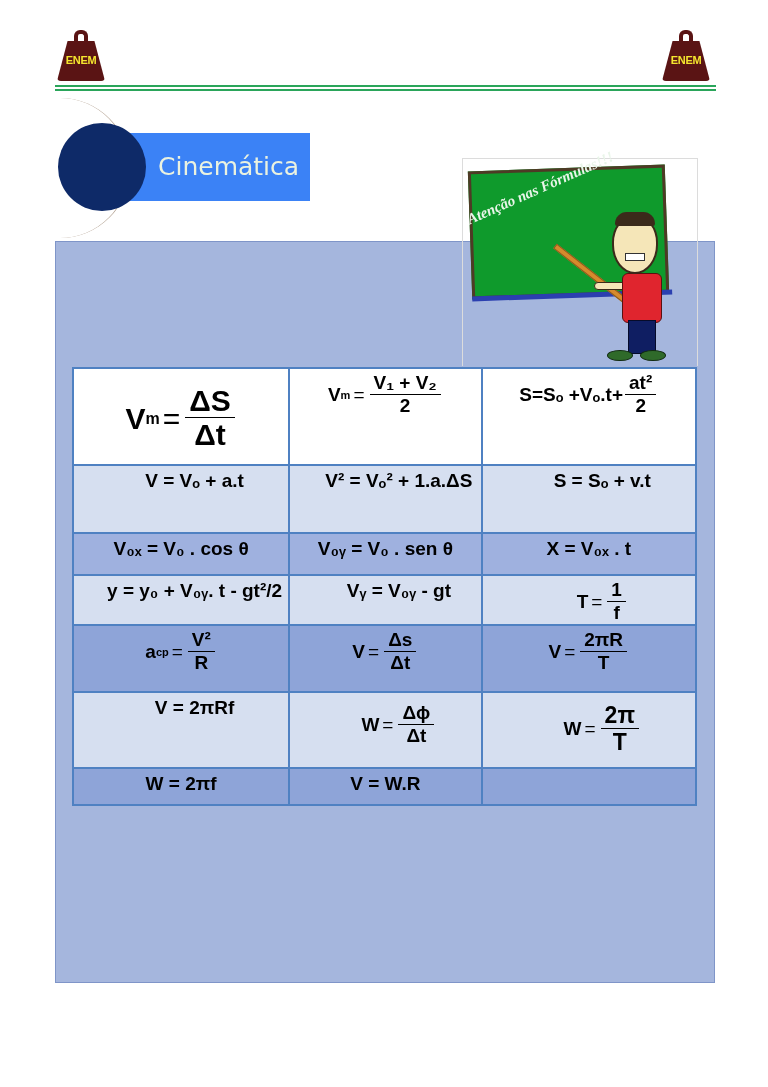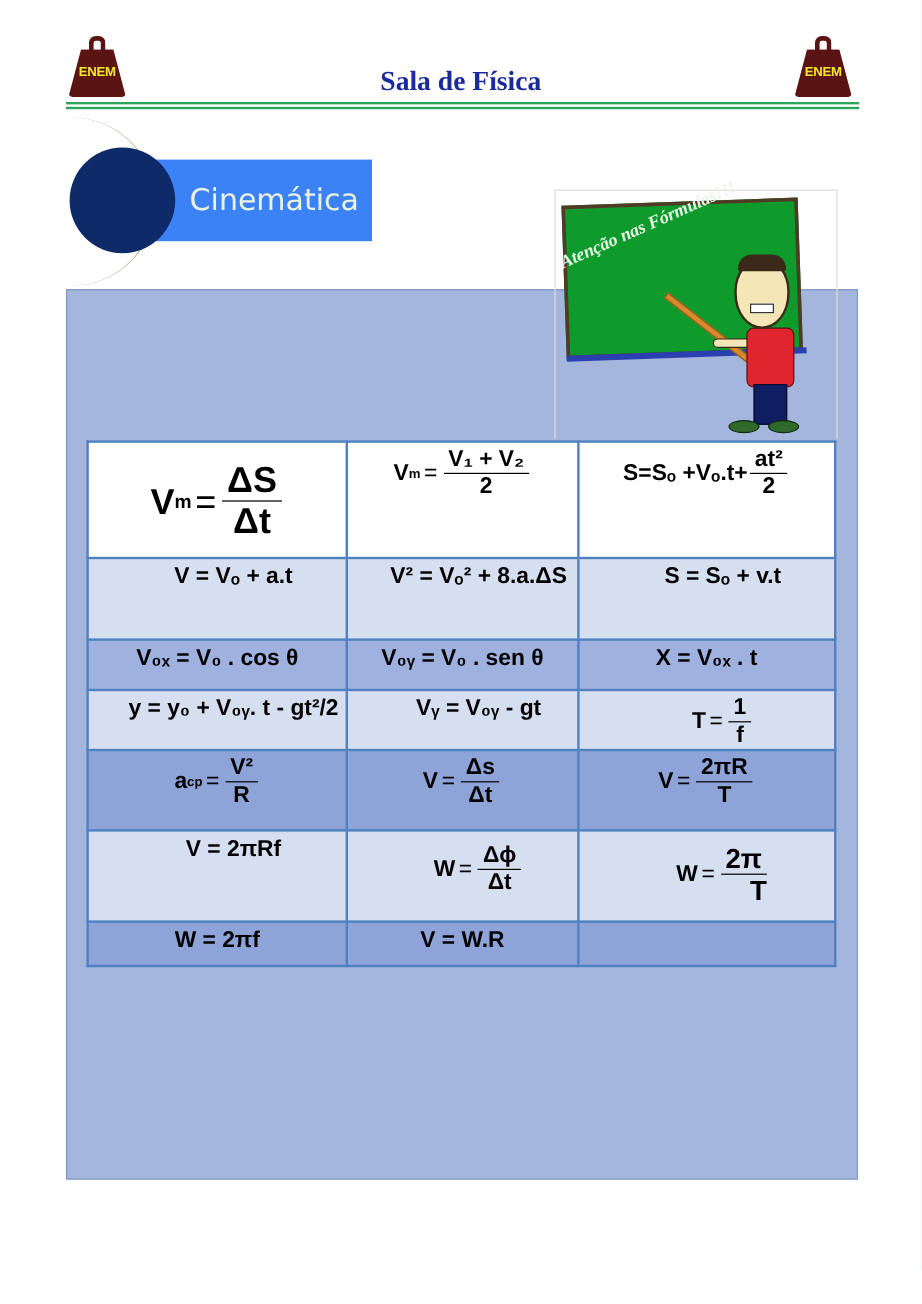--- a/index.html
+++ b/index.html
@@ -67,21 +67,20 @@
 </style>
 </head>
 <body>
 
 <div class="header">
   <div class="weight left">
     <div class="ring"></div>
     <div class="body"></div>
     <div class="label">ENEM</div>
   </div>
-  <div class="site-title">Sala de Física</div>
   <div class="weight right">
     <div class="ring"></div>
     <div class="body"></div>
     <div class="label">ENEM</div>
   </div>
   <div class="rule r1"></div>
   <div class="rule r2"></div>
 </div>
 
 <div class="arc"></div>
@@ -141,21 +140,21 @@
         <span class="frac">
           <span class="num">at²</span>
           <span class="den">2</span>
         </span>
       </span>
     </td>
   </tr>
 
   <tr class="c-light" style="height:68px;">
     <td><span>V = Vₒ + a.t</span></td>
-    <td><span>V² = Vₒ² + 8.a.ΔS</span></td>
+    <td><span>V² = Vₒ² + 1.a.ΔS</span></td>
     <td><span>S = Sₒ + v.t</span></td>
   </tr>
 
 
 
   <tr class="c-mid" style="height:42px;">
     <td class="small"><span>V₀ₓ = V₀ . cos θ</span></td>
     <td class="small"><span>V₀ᵧ = V₀ . sen θ</span></td>
     <td class="small"><span>X = V₀ₓ . t</span></td>
   </tr>
@@ -218,21 +217,21 @@
         <span class="frac">
           <span class="num">Δϕ</span>
           <span class="den">Δt</span>
         </span>
       </span>
     </td>
     <td>
       <span class="f" style="padding-top:6px;">
         <span>W</span>
         <span class="eq">=</span>
-        <span class="frac" style="font-size:23px;align-items:flex-end;">
+        <span class="frac" style="font-size:23px;">
           <span class="num">2π</span>
           <span class="den">T</span>
         </span>
       </span>
     </td>
   </tr>
 
   <tr class="c-mid2" style="height:37px;padding-left:48px;">
     <td><span>W = 2πf</span></td>
     <td><span>V = W.R</span></td>

